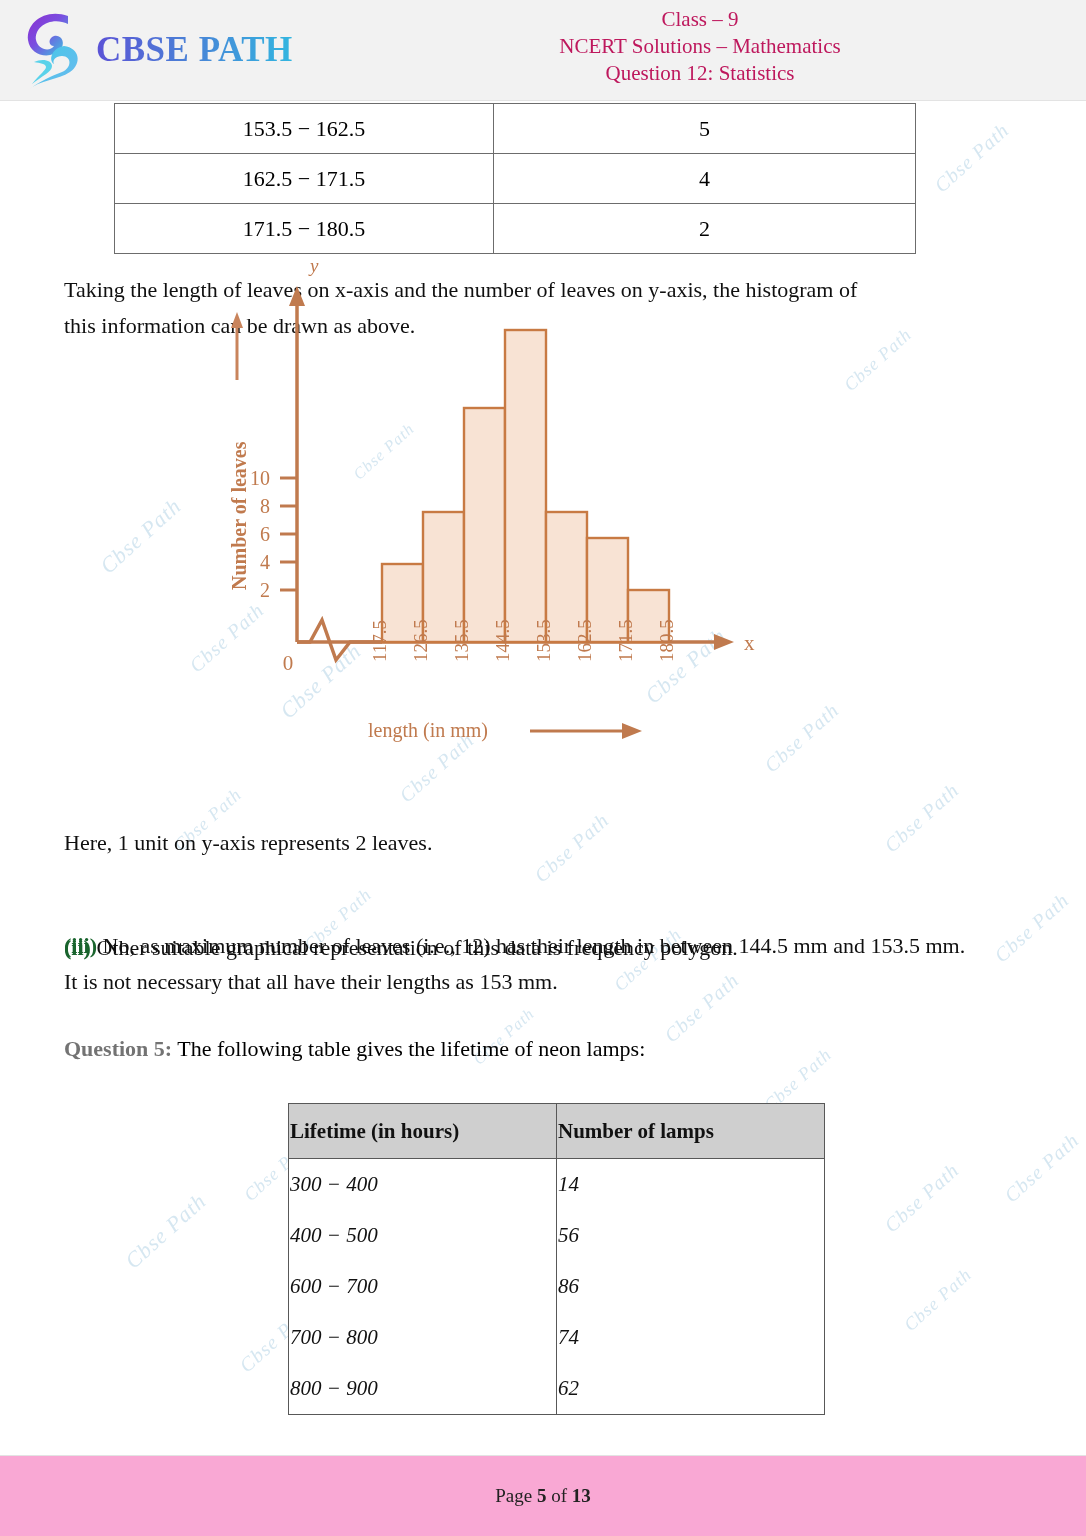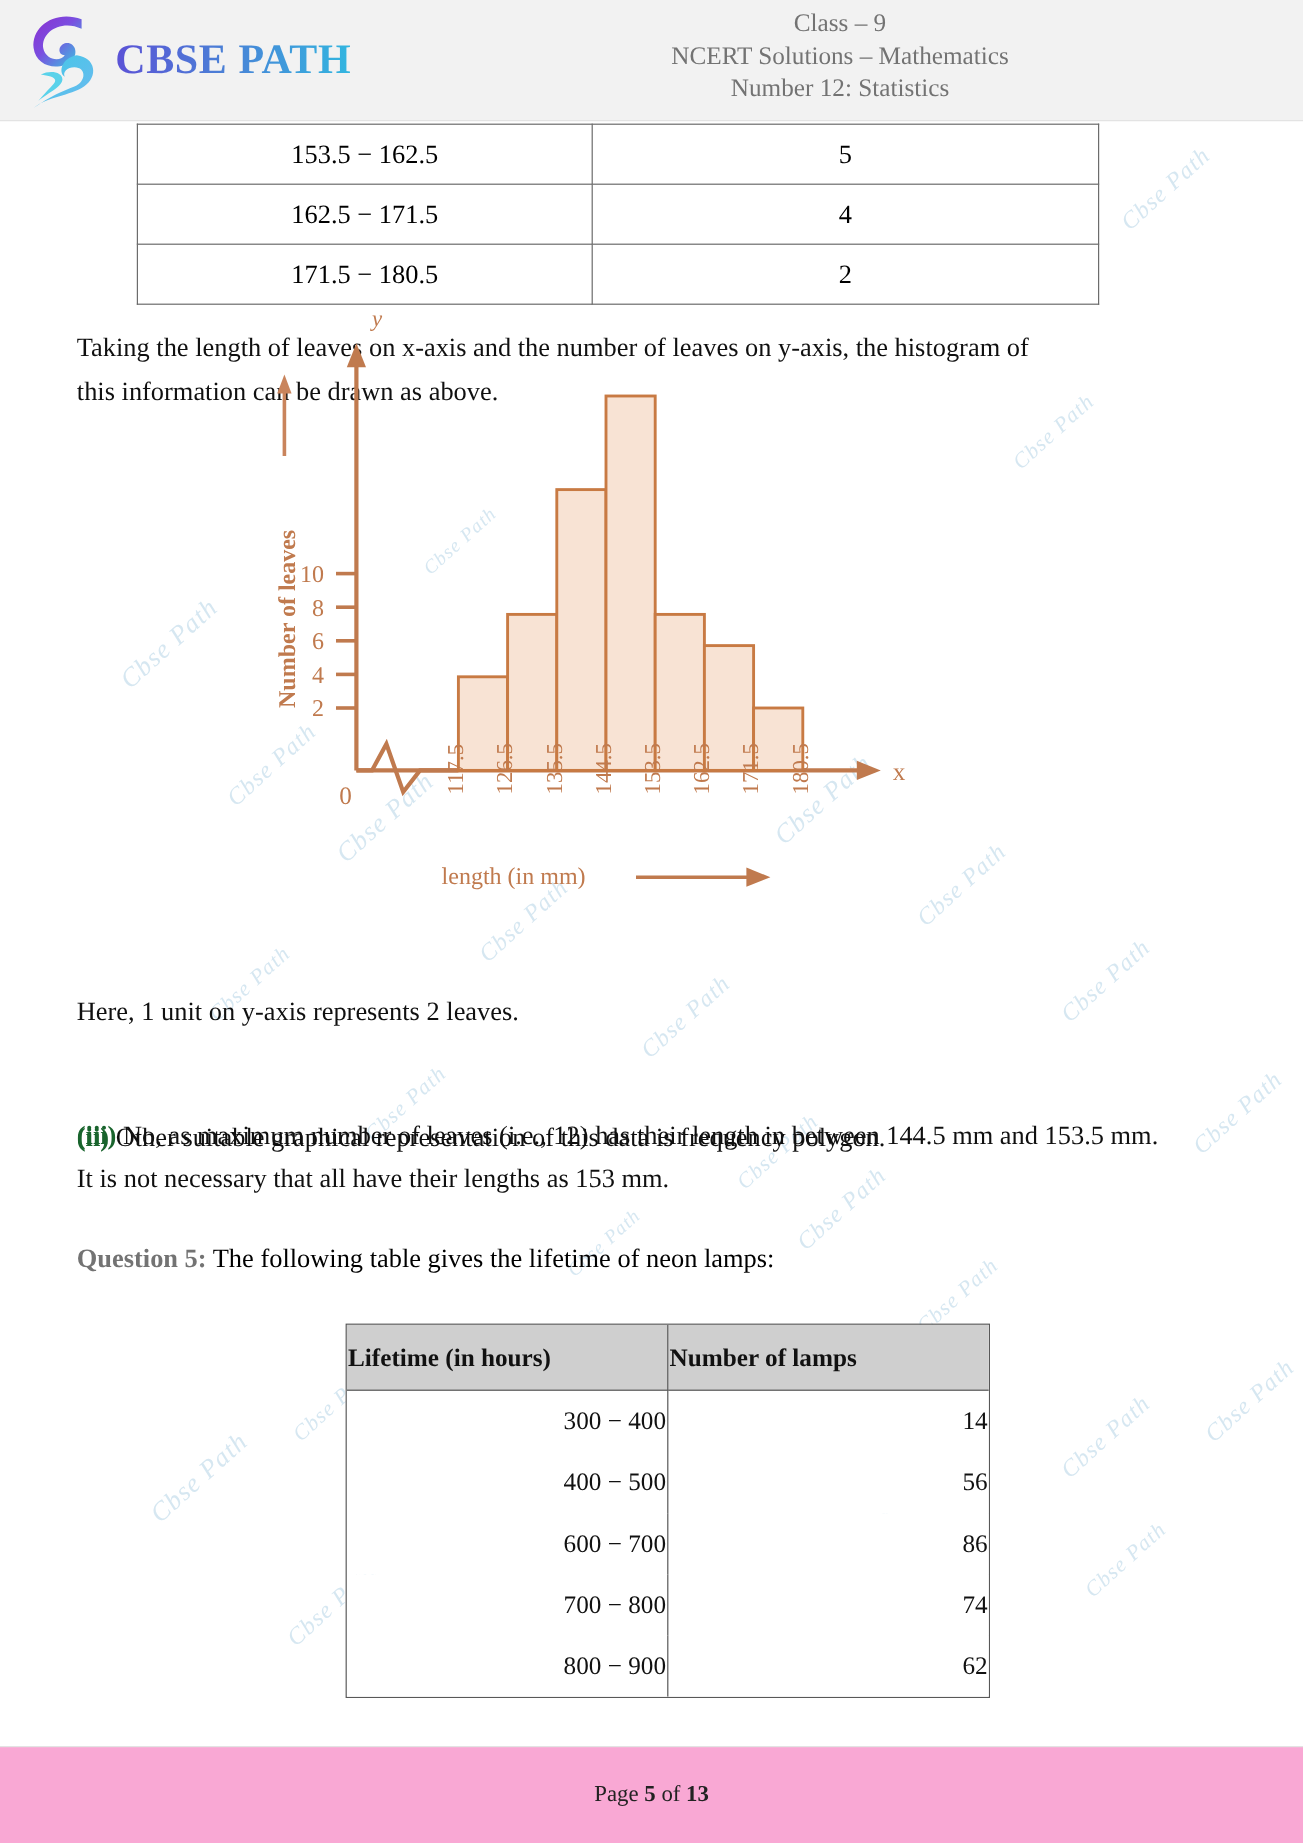--- a/index.html
+++ b/index.html
@@ -45,21 +45,21 @@
     color: transparent;
     white-space: nowrap;
   }
   .header-title {
     position: absolute;
     left: 330px; top: 6px;
     width: 740px;
     text-align: center;
     line-height: 1.28;
     font-size: 21px;
-    color: #737373;
+    color: #be185d;
   }
   .header-title div { white-space: nowrap; }
 
   
   .page-footer {
     position: absolute;
     left: 0; bottom: 0;
     width: 1086px;
     height: 80px;
     background: #f9a8d4;
@@ -152,24 +152,25 @@
     font-size: 21px;
     font-weight: bold;
     text-align: left;
     color: #111;
   }
   .lamps-table th:last-child { border-right: none; }
   .lamps-table td {
     border-right: 1px solid #585858;
     height: 49px;
     font-size: 21px;
-    text-align: right;
+    text-align: left;
     vertical-align: middle;
     background: #ffffff;
     color: #111;
+    font-style: italic;
   }
   .lamps-table td:last-child { border-right: none; }
   .lamps-table td.c-range { width: 286px; }
   .lamps-table td.c-count { width: 249px; }
 
   
   .figure {
     position: absolute;
     left: 210px; top: 100px;
     width: 580px;
@@ -256,21 +257,21 @@
                C32 46 20 44 18 34 C16 20 34 10 50 18 Z" fill="url(#lg1)"></path>
       <path d="M46 40 C62 42 64 58 52 66 C40 74 22 74 10 84 C24 74 34 70 44 66 C54 62 54 50 44 50
                C38 50 34 54 36 58 C30 54 34 42 46 40 Z" fill="url(#lg2)"></path>
       <path d="M16 56 C24 52 34 54 34 60 C34 66 24 70 14 78 C22 68 28 64 28 61 C28 58 22 57 16 56 Z" fill="#5ad2ea"></path>
     </svg>
     <span class="brand-name">CBSE PATH</span>
   </div>
   <div class="header-title">
     <div>Class – 9</div>
     <div>NCERT Solutions – Mathematics</div>
-    <div>Number 12: Statistics</div>
+    <div>Question 12: Statistics</div>
   </div>
 </div>
 
 <div class="content">
 
   <table class="freq-table">
     <tbody>
       <tr>
         <td class="col-a">153.5 − 162.5</td>
         <td class="col-b">5</td>

